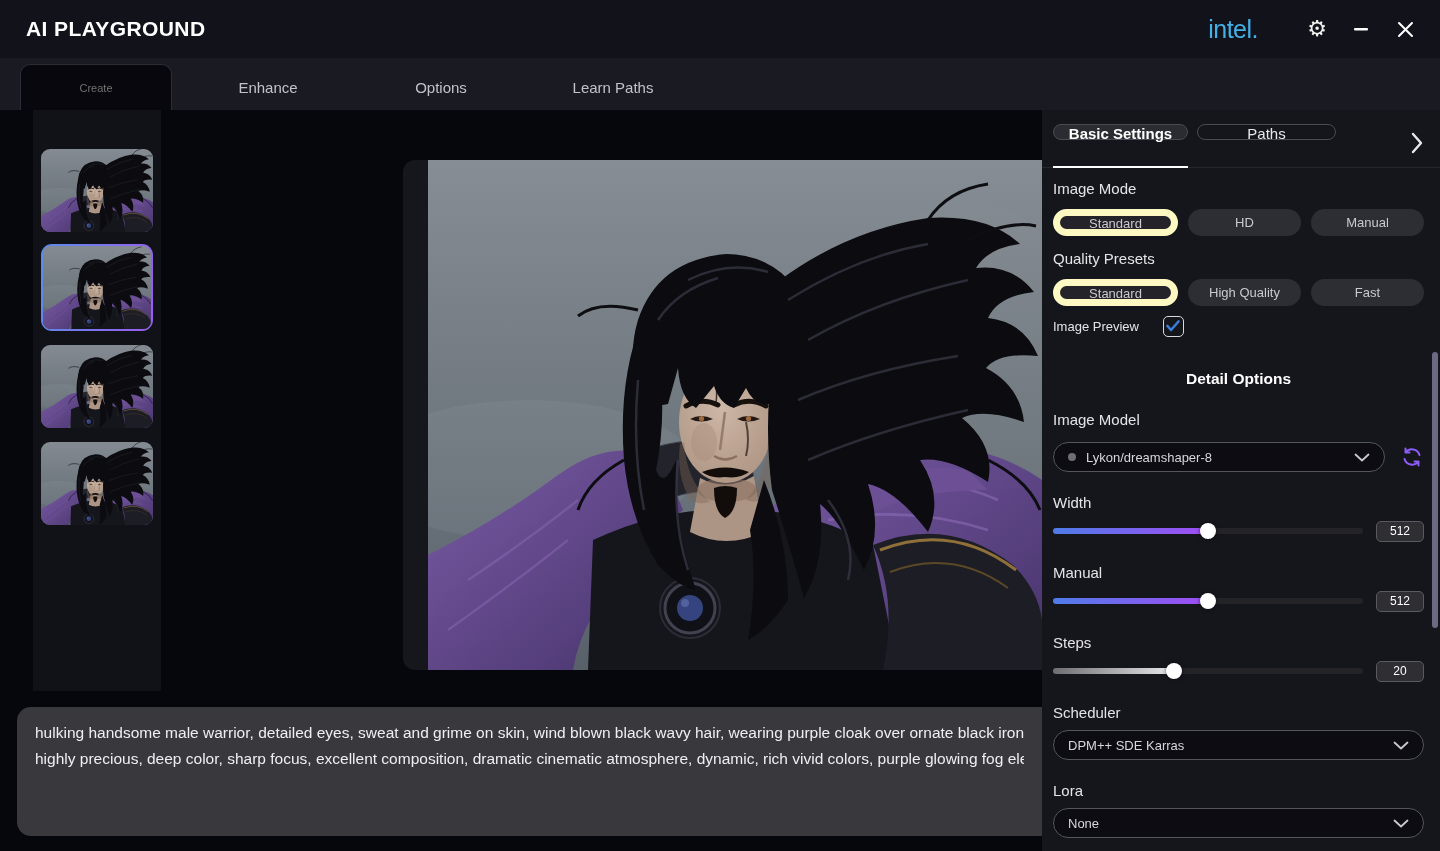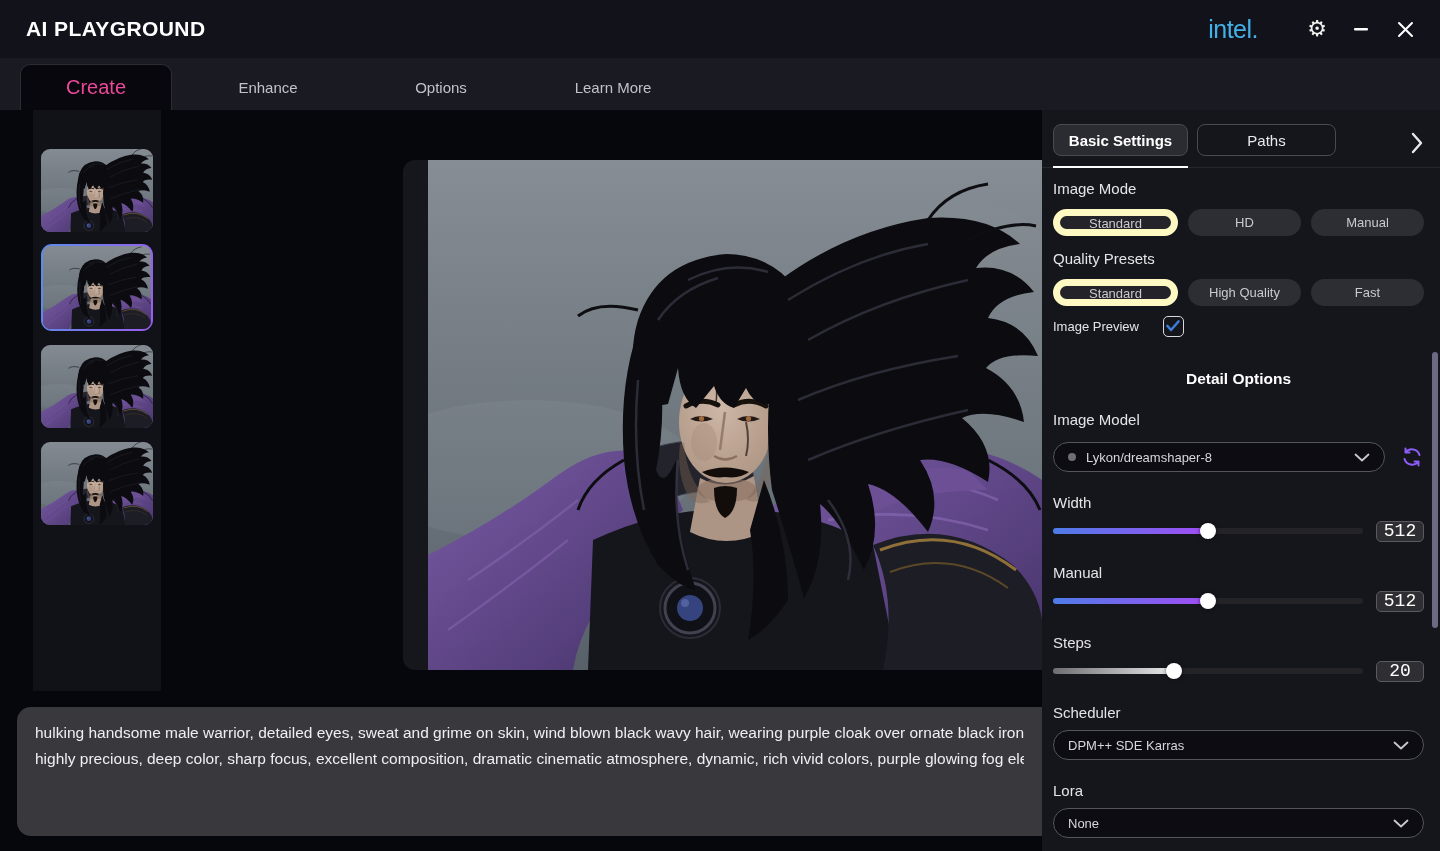--- a/index.html
+++ b/index.html
@@ -15,21 +15,21 @@
   .intel-logo { color:#43b0e6; font-size:25px; font-weight:500; letter-spacing:-.5px; margin-right:30px; }
   .tb-btn { background:none; border:none; cursor:pointer; display:flex; align-items:center;
     justify-content:center; width:30px; height:30px; margin-left:14px; }
   .gear-glyph { color:#f2f2f2; font-size:22px; line-height:1; }
 
   
   .tabstrip { position:absolute; left:0; top:58px; width:1440px; height:52px; background:#1a1a23; }
   .tab-create { position:absolute; left:20px; top:6px; width:152px; height:46px;
     background:#07070d; border:1px solid #2c2c36; border-bottom:none;
     border-radius:10px 10px 0 0; display:flex; align-items:center; justify-content:center;
-    color:#ec4899; font-size:20px; cursor:pointer; }
+    color:#737373; font-size:11px; cursor:pointer; }
   .tab-plain { position:absolute; top:6px; width:140px; height:46px; display:flex;
     align-items:center; justify-content:center; color:#c2c2cb; font-size:15px; cursor:pointer; }
   .tab-enhance { left:198px; } .tab-answer { left:371px; } .tab-learn { left:543px; }
 
   
   .gallery { position:absolute; left:33px; top:110px; width:128px; height:581px; background:#111118; }
   .thumb { position:absolute; left:8px; width:112px; height:83px; border-radius:9px;
     overflow:hidden; cursor:pointer; background:#2a2a32; }
   .thumb svg { display:block; width:100%; height:100%; }
   .thumb-sel { padding:2px; background:linear-gradient(100deg,#5a8de8,#9a5cf0);
@@ -46,21 +46,21 @@
 
   
   .prompt { position:absolute; left:17px; top:707px; width:1025px; height:129px;
     background:#39393d; border-radius:14px 0 0 14px; padding:13px 18px; cursor:text; }
   .prompt-line { color:#efeff1; font-size:15.5px; line-height:26px; white-space:nowrap; overflow:hidden; }
 
   
   .settings { position:absolute; left:1042px; top:110px; width:398px; height:741px;
     background:#15151c; padding:0 16px 0 11px; }
   .sp-tabs { margin-top:14px; height:32px; display:flex; gap:9px; }
-  .sp-tab { height:32px; border-radius:8px; border:1px solid #4a4a54; background:transparent;
+  .sp-tab { height:16px; border-radius:8px; border:1px solid #4a4a54; background:transparent;
     color:#e8e8ec; font-size:15px; cursor:pointer; font-family:"Liberation Sans",sans-serif; }
   .sp-tab-active { width:135px; background:#2b2b32; font-weight:700; color:#ffffff; }
   .sp-tab-plain { width:139px; font-weight:400; }
   .sp-chevron { position:absolute; right:16px; top:22px; cursor:pointer; }
   .sp-divider { margin:11px -16px 0 -11px; height:1px; background:#26262e; }
   .active-underline { position:absolute; left:11px; top:56px; width:135px; height:2px; background:#ffffff; }
 
   .lbl { margin-top:14px; color:#e4e4e8; font-size:15px; line-height:18px; }
   .lbl-first { margin-top:12px; }
   .lbl-gap23 { margin-top:23px; }
@@ -91,22 +91,22 @@
     display:flex; align-items:center; justify-content:center; }
 
   .slider-row { margin-top:8px; height:22px; display:flex; align-items:center; gap:13px; }
   .slider-track { position:relative; flex:1; height:6px; border-radius:3px; background:#232328; cursor:pointer; }
   .slider-fill { position:absolute; left:0; top:0; height:6px; border-radius:3px; }
   .fill-color { background:linear-gradient(90deg,#4e7ce8,#a24df5); }
   .fill-gray { background:linear-gradient(90deg,#6e6e72,#e9e9eb); }
   .slider-thumb { position:absolute; right:-8px; top:-5px; width:16px; height:16px;
     border-radius:50%; background:#ffffff; box-shadow:0 0 4px rgba(0,0,0,.6); cursor:grab; }
   .value-box { flex:none; width:48px; height:21px; background:#2e2e33; border:1px solid #5a5a62;
-    border-radius:5px; color:#ffffff; font-size:18px; display:flex; align-items:center;
-    justify-content:center;font-family:Liberation Mono, monospace; }
+    border-radius:5px; color:#ffffff; font-size:12px; display:flex; align-items:center;
+    justify-content:center; }
 
   .scrollbar-thumb { position:absolute; right:2px; top:242px; width:6px; height:276px;
     border-radius:3px; background:#6a6a84; cursor:pointer; }
 
   .svg-defs { position:absolute; width:0; height:0; overflow:hidden; }
 </style>
 </head>
 <body>
 
 <div class="app">
@@ -128,21 +128,21 @@
           <path d="M2 2 L15 15 M15 2 L2 15" stroke="#ffffff" stroke-width="2" stroke-linecap="round"></path>
         </svg>
       </button>
     </div>
   </header>
 
   <nav class="tabstrip">
     <div class="tab-create">Create</div>
     <div class="tab-plain tab-enhance">Enhance</div>
     <div class="tab-plain tab-answer">Options</div>
-    <div class="tab-plain tab-learn">Learn More</div>
+    <div class="tab-plain tab-learn">Learn Paths</div>
   </nav>
 
   <aside class="gallery">
     <div class="thumb t1">
       <svg viewBox="0 0 614 510" preserveAspectRatio="xMidYMid slice">
           <use href="#warrior-art"></use>
         </svg>
     </div>
     <div class="thumb thumb-sel t2">
       <div class="thumb-inner">

